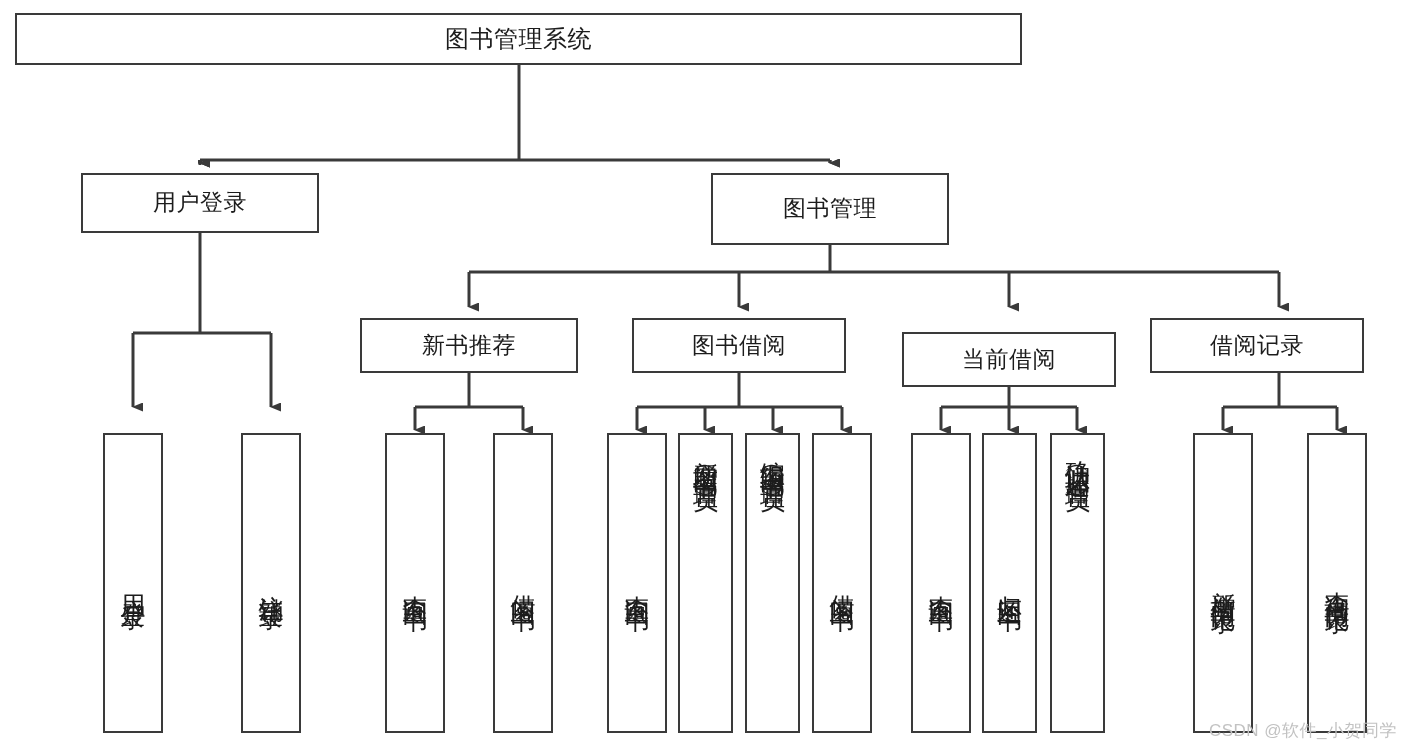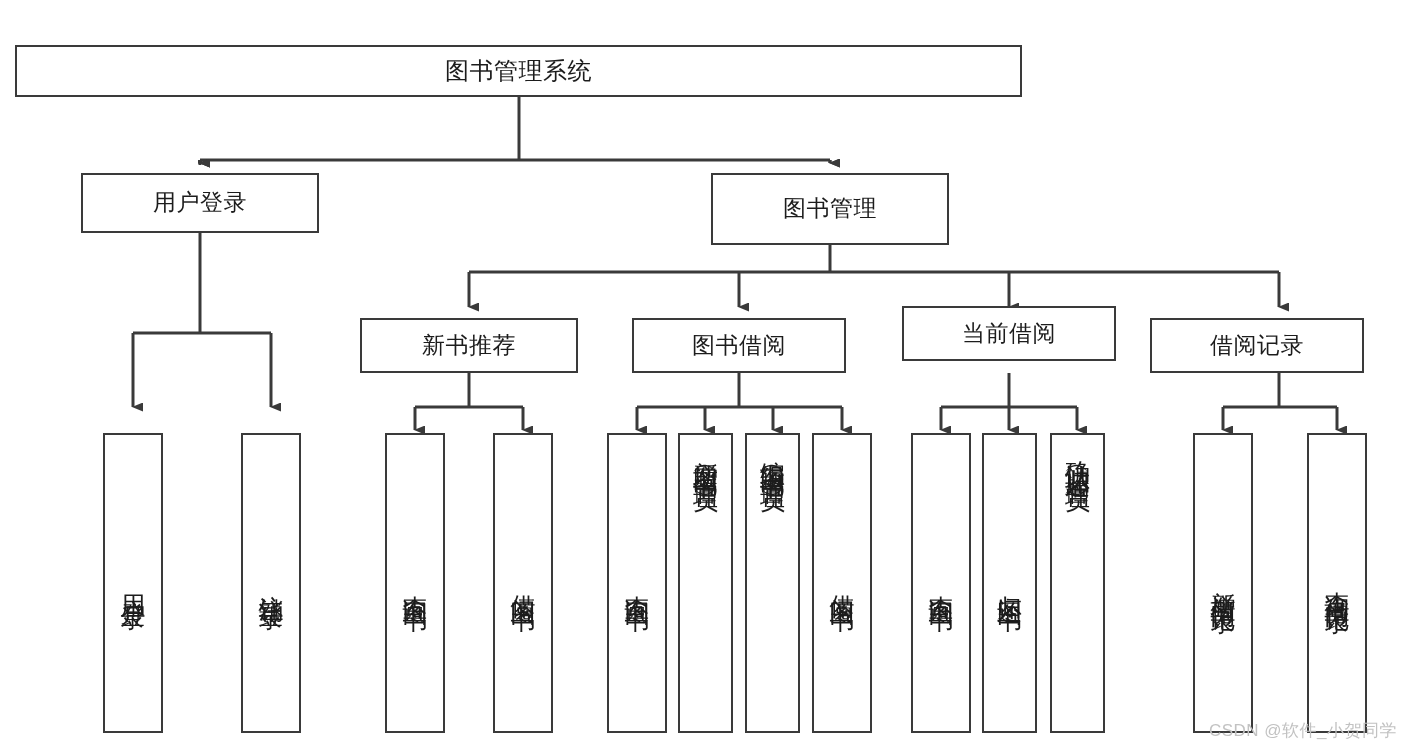--- a/index.html
+++ b/index.html
@@ -162,38 +162,38 @@
       <path d="M 1009,407 L 1009,430" marker-end="url(#arrowhead)"></path>
       <path d="M 1077,407 L 1077,430" marker-end="url(#arrowhead)"></path>
 
       <path d="M 1279,373 L 1279,407"></path>
       <path d="M 1223,407 L 1337,407"></path>
       <path d="M 1223,407 L 1223,430" marker-end="url(#arrowhead)"></path>
       <path d="M 1337,407 L 1337,430" marker-end="url(#arrowhead)"></path>
     </g>
   </svg>
 
-  <div class="node root horz" style="left:15px; top:13px; width:1007px; height:52px;margin-top:32px;">
+  <div class="node root horz" style="left:15px; top:13px; width:1007px; height:52px;">
     <span class="node-label">图书管理系统</span>
   </div>
 
   <div class="node horz" style="left:81px; top:173px; width:238px; height:60px;">
     <span class="node-label">用户登录</span>
   </div>
   <div class="node horz" style="left:711px; top:173px; width:238px; height:72px;">
     <span class="node-label">图书管理</span>
   </div>
 
   <div class="node horz" style="left:360px; top:318px; width:218px; height:55px;">
     <span class="node-label">新书推荐</span>
   </div>
   <div class="node horz" style="left:632px; top:318px; width:214px; height:55px;">
     <span class="node-label">图书借阅</span>
   </div>
-  <div class="node horz" style="left:902px; top:306px; width:214px; height:55px;">
+  <div class="node horz" style="left:902px; top:332px; width:214px; height:55px;">
     <span class="node-label">当前借阅</span>
   </div>
   <div class="node horz" style="left:1150px; top:318px; width:214px; height:55px;">
     <span class="node-label">借阅记录</span>
   </div>
 
   <div class="node vert midalign" style="left:103px; top:433px; width:60px; height:300px;">
     <span class="node-label">用户登录</span>
   </div>
   <div class="node vert midalign" style="left:241px; top:433px; width:60px; height:300px;">

